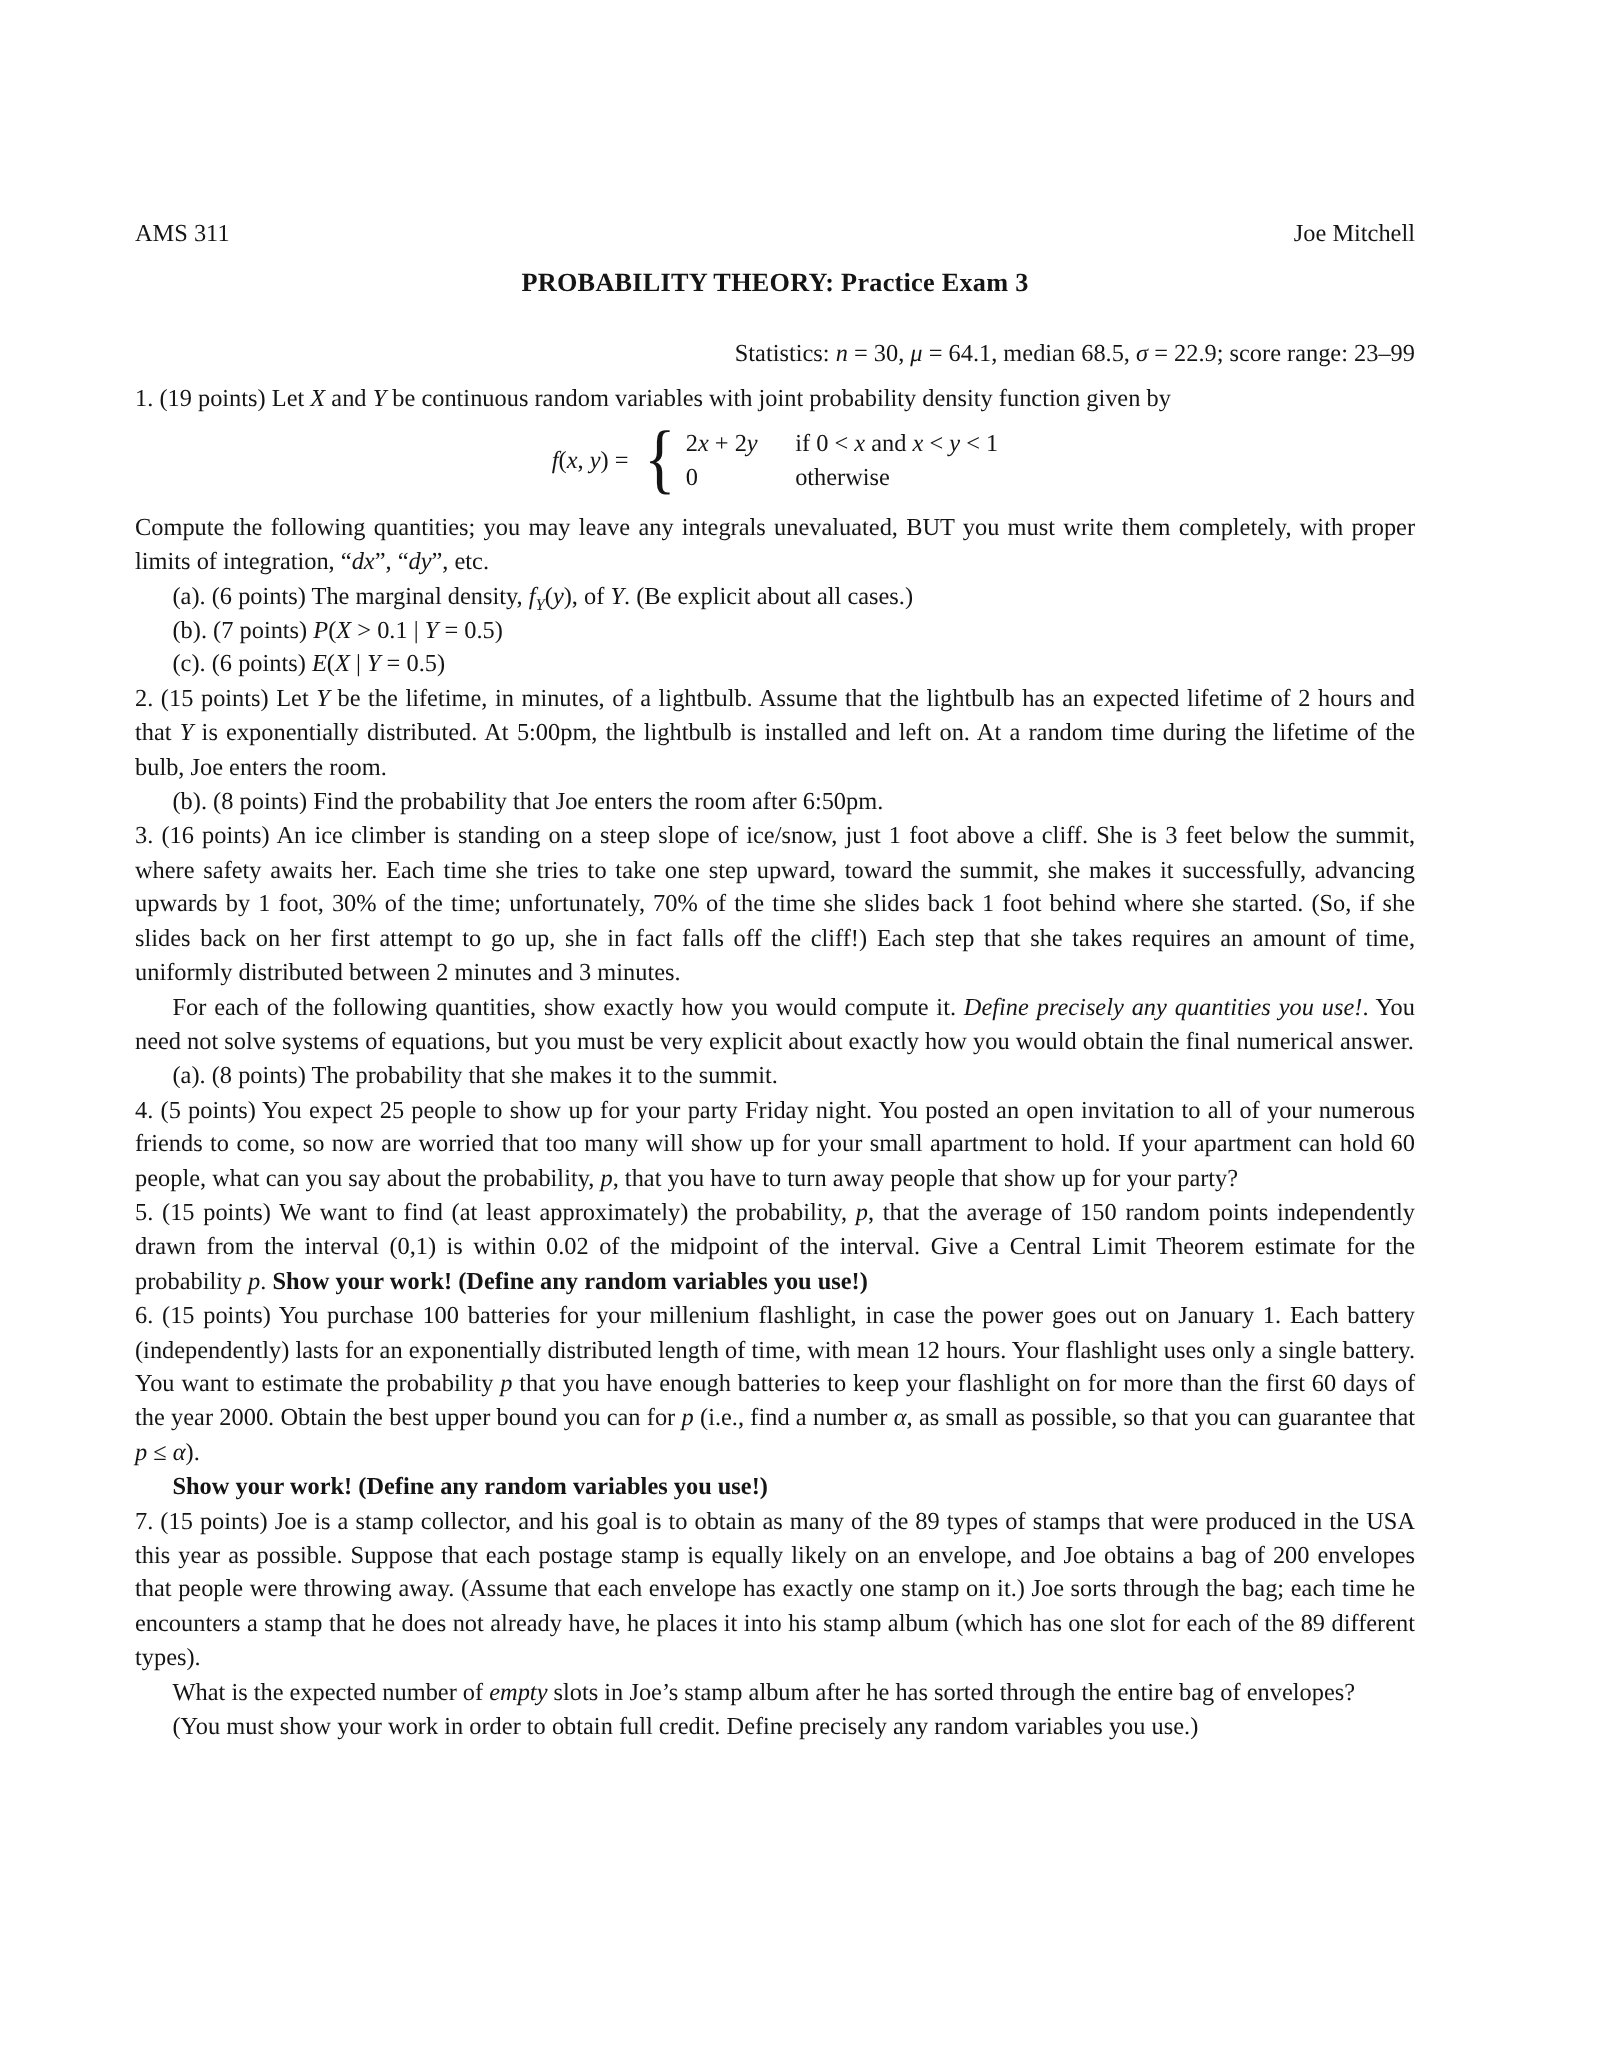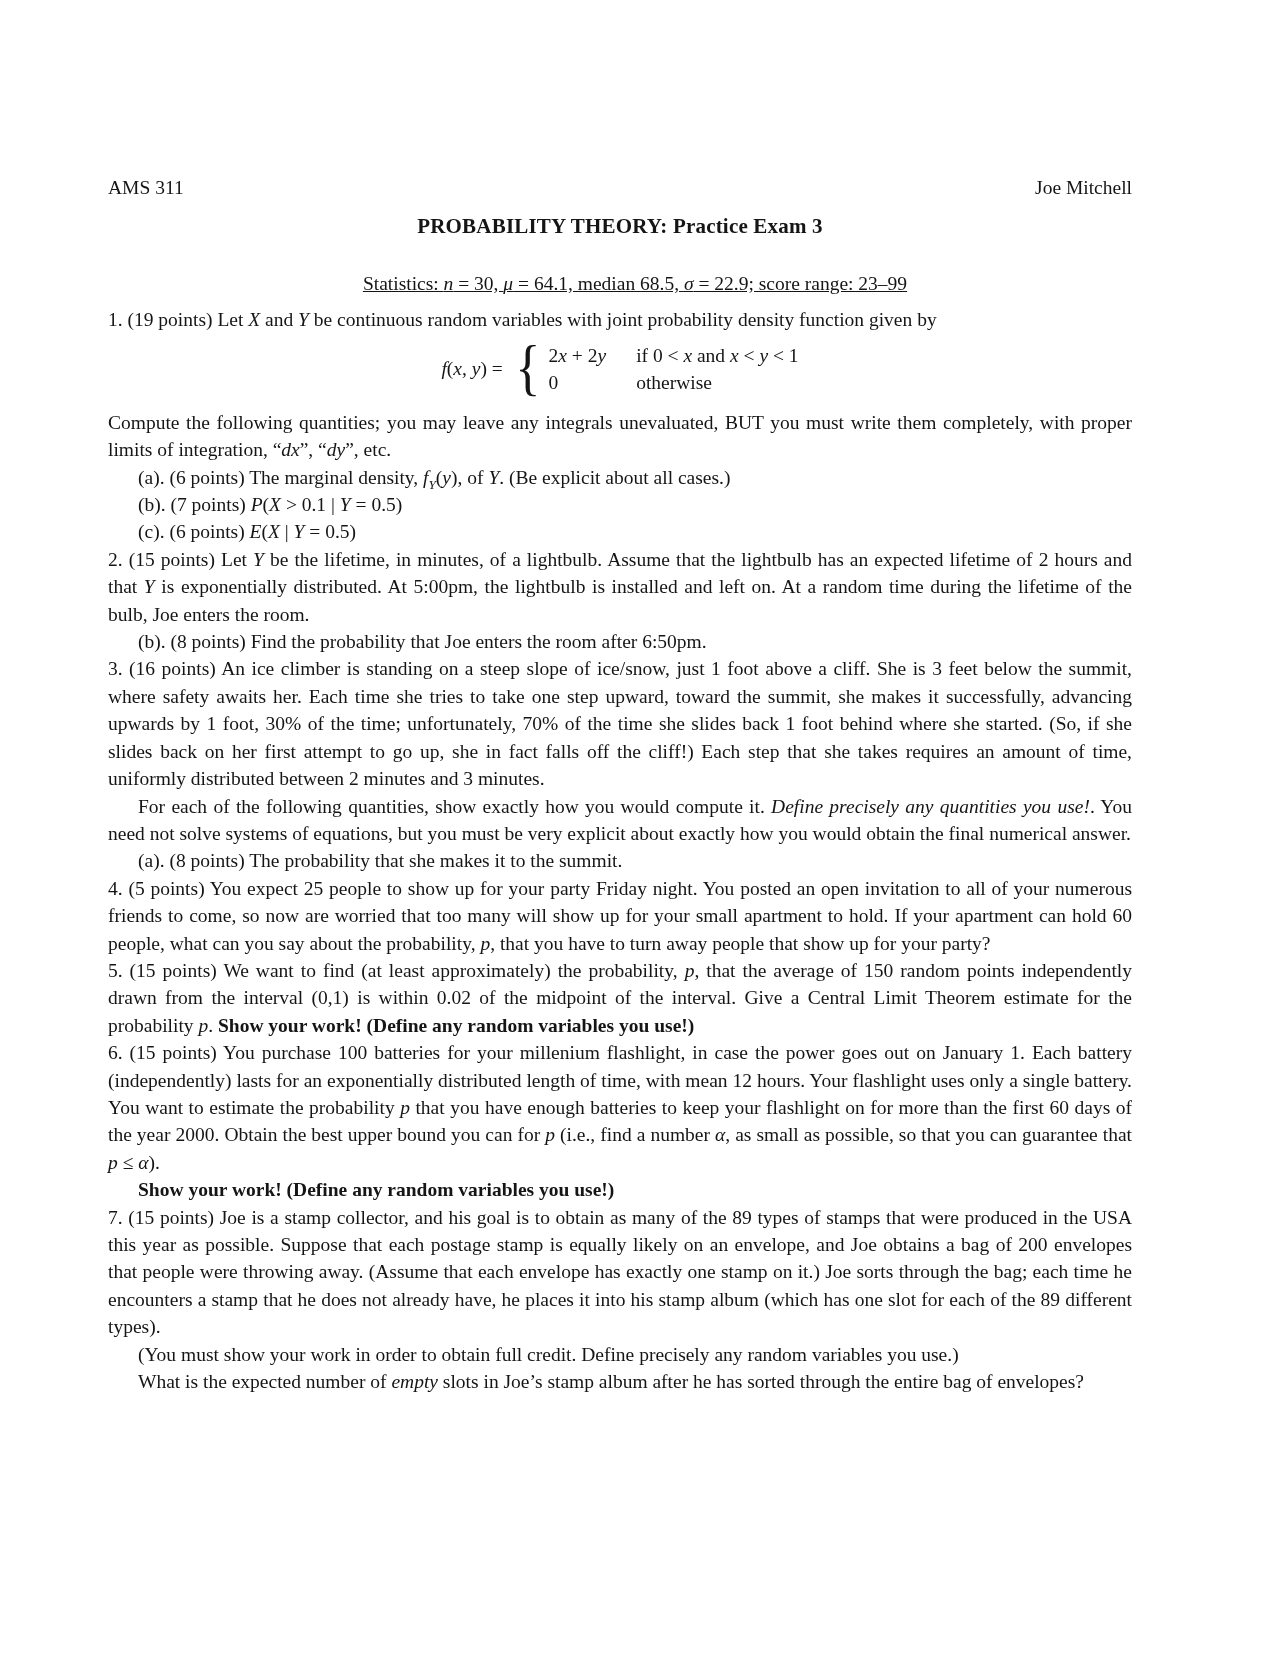--- a/index.html
+++ b/index.html
@@ -38,21 +38,21 @@
   #content {
     margin-top: 26px;
   }
   p.line {
     margin: 0;
     font-size: 19.5px;
     line-height: 27.4px;
     text-align: justify;
   }
   p.indent { text-indent: 30px; }
-  p.stats  { margin-bottom: 9px; text-align: center; text-decoration: underline; }
+  p.stats  { margin-bottom: 9px; text-align: right; }
   sub.msub { font-size: 0.68em; line-height: 0; }
   i { font-style: italic; }
   b { font-weight: bold; }
   .formula {
     display: flex;
     justify-content: center;
     align-items: center;
     margin: 9px 0 13px 0;
   }
   .f-lhs {
@@ -108,16 +108,16 @@
       <p class="line">2. (15 points) Let <i>Y</i> be the lifetime, in minutes, of a lightbulb. Assume that the lightbulb has an expected lifetime of 2 hours and that <i>Y</i> is exponentially distributed. At 5:00pm, the lightbulb is installed and left on. At a random time during the lifetime of the bulb, Joe enters the room.</p>
       <p class="line indent">(b). (8 points) Find the probability that Joe enters the room after 6:50pm.</p>
       <p class="line">3. (16 points) An ice climber is standing on a steep slope of ice/snow, just 1 foot above a cliff. She is 3 feet below the summit, where safety awaits her. Each time she tries to take one step upward, toward the summit, she makes it successfully, advancing upwards by 1 foot, 30% of the time; unfortunately, 70% of the time she slides back 1 foot behind where she started. (So, if she slides back on her first attempt to go up, she in fact falls off the cliff!) Each step that she takes requires an amount of time, uniformly distributed between 2 minutes and 3 minutes.</p>
       <p class="line indent">For each of the following quantities, show exactly how you would compute it. <i>Define precisely any quantities you use!</i>. You need not solve systems of equations, but you must be very explicit about exactly how you would obtain the final numerical answer.</p>
       <p class="line indent">(a). (8 points) The probability that she makes it to the summit.</p>
       <p class="line">4. (5 points) You expect 25 people to show up for your party Friday night. You posted an open invitation to all of your numerous friends to come, so now are worried that too many will show up for your small apartment to hold. If your apartment can hold 60 people, what can you say about the probability, <i>p</i>, that you have to turn away people that show up for your party?</p>
       <p class="line">5. (15 points) We want to find (at least approximately) the probability, <i>p</i>, that the average of 150 random points independently drawn from the interval (0,1) is within 0.02 of the midpoint of the interval. Give a Central Limit Theorem estimate for the probability <i>p</i>. <b>Show your work! (Define any random variables you use!)</b></p>
       <p class="line">6. (15 points) You purchase 100 batteries for your millenium flashlight, in case the power goes out on January 1. Each battery (independently) lasts for an exponentially distributed length of time, with mean 12 hours. Your flashlight uses only a single battery. You want to estimate the probability <i>p</i> that you have enough batteries to keep your flashlight on for more than the first 60 days of the year 2000. Obtain the best upper bound you can for <i>p</i> (i.e., find a number <i>α</i>, as small as possible, so that you can guarantee that <i>p</i> ≤ <i>α</i>).</p>
       <p class="line indent"><b>Show your work! (Define any random variables you use!)</b></p>
       <p class="line">7. (15 points) Joe is a stamp collector, and his goal is to obtain as many of the 89 types of stamps that were produced in the USA this year as possible. Suppose that each postage stamp is equally likely on an envelope, and Joe obtains a bag of 200 envelopes that people were throwing away. (Assume that each envelope has exactly one stamp on it.) Joe sorts through the bag; each time he encounters a stamp that he does not already have, he places it into his stamp album (which has one slot for each of the 89 different types).</p>
+      <p class="line indent">What is the expected number of <i>empty</i> slots in Joe’s stamp album after he has sorted through the entire bag of envelopes?</p>
       <p class="line indent">(You must show your work in order to obtain full credit. Define precisely any random variables you use.)</p>
-      <p class="line indent">What is the expected number of <i>empty</i> slots in Joe’s stamp album after he has sorted through the entire bag of envelopes?</p>
     </div>
 </div>
 
 </body></html>

